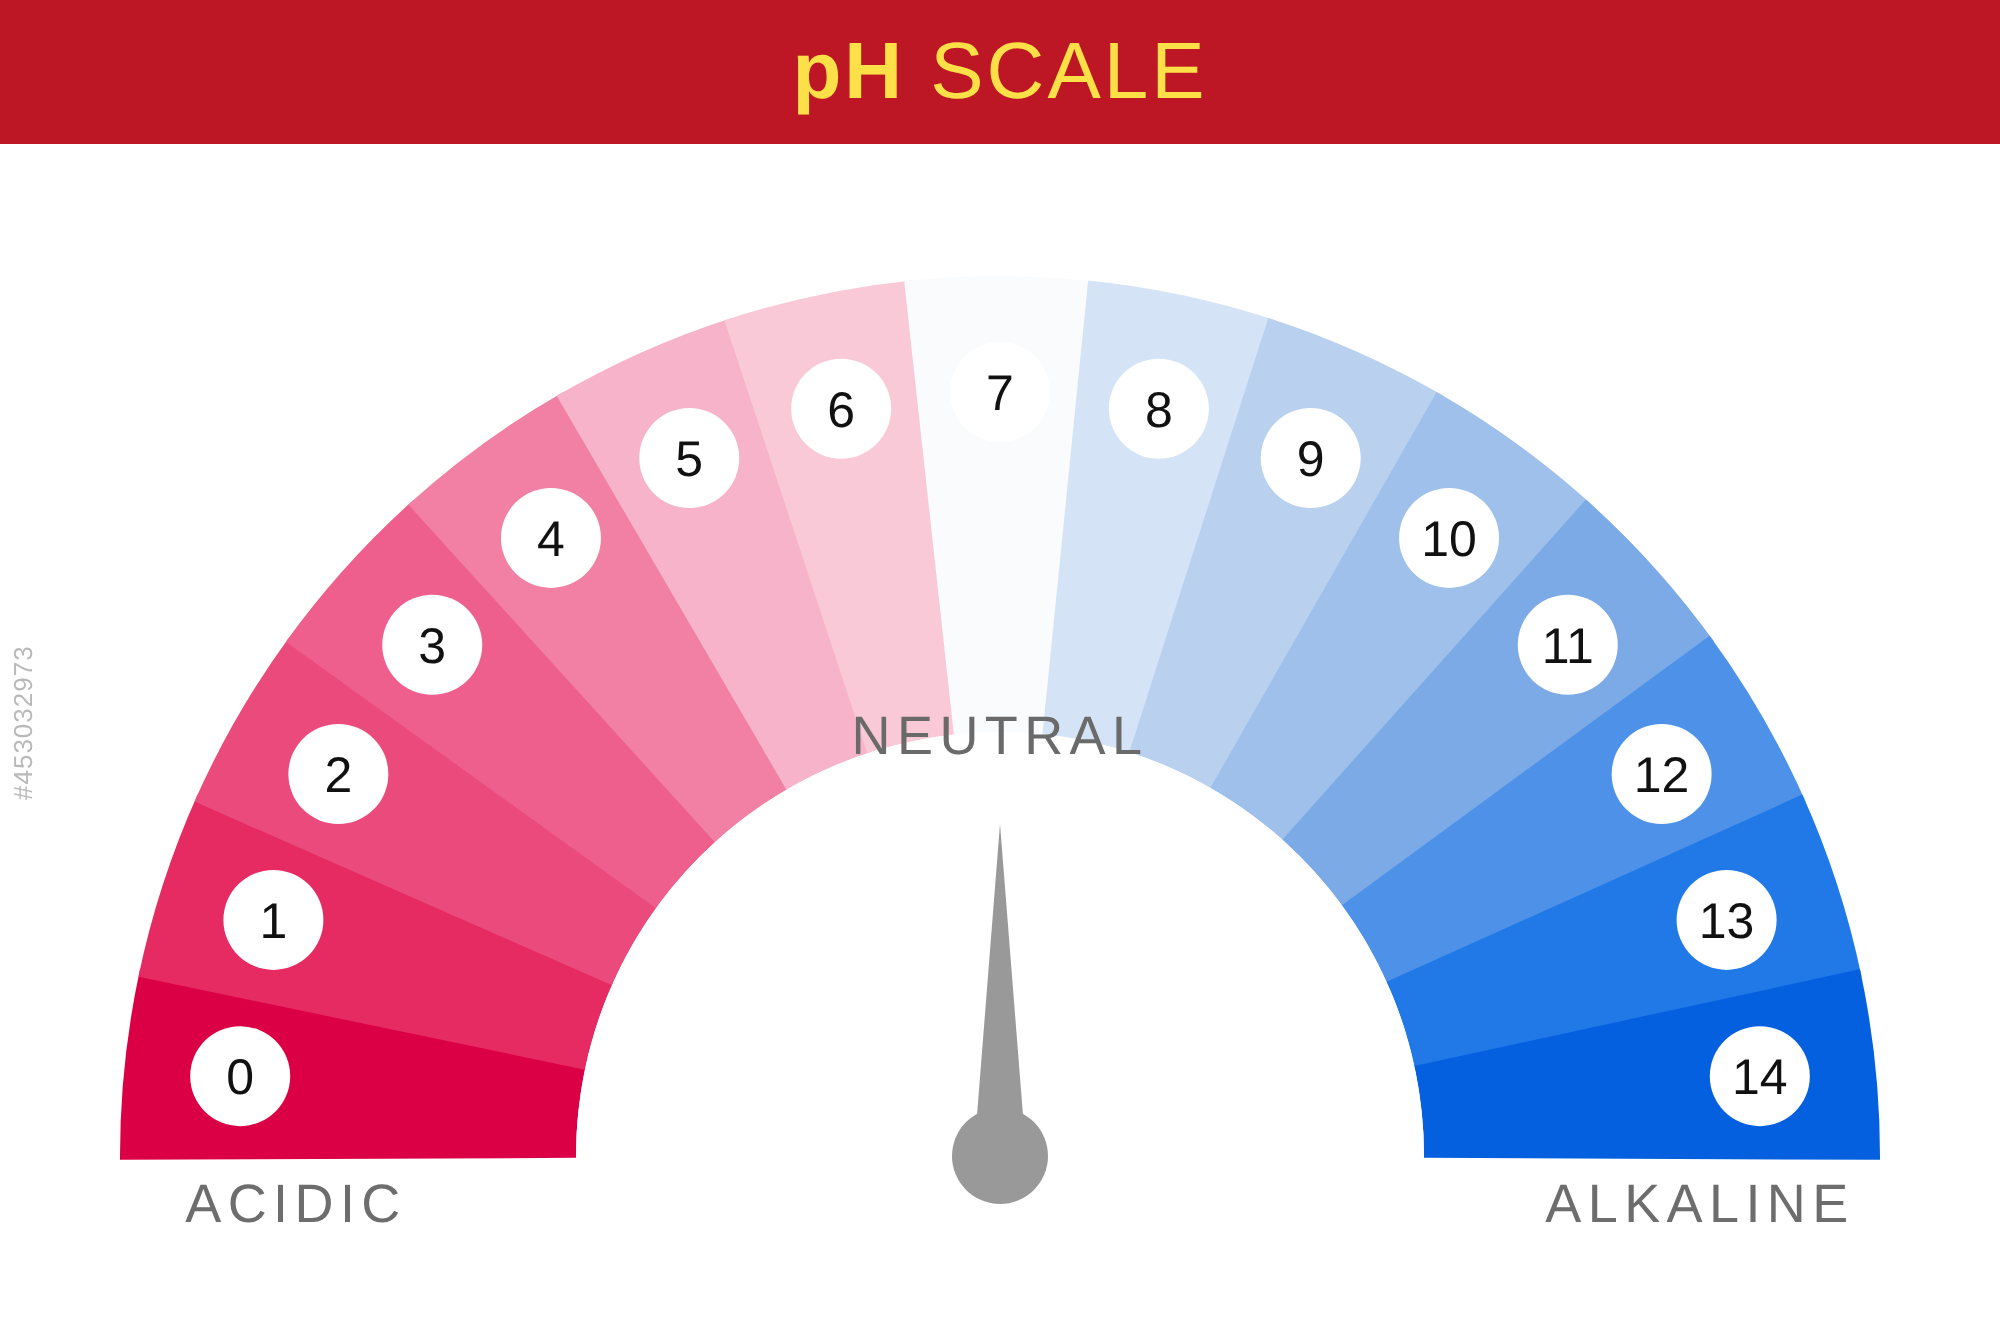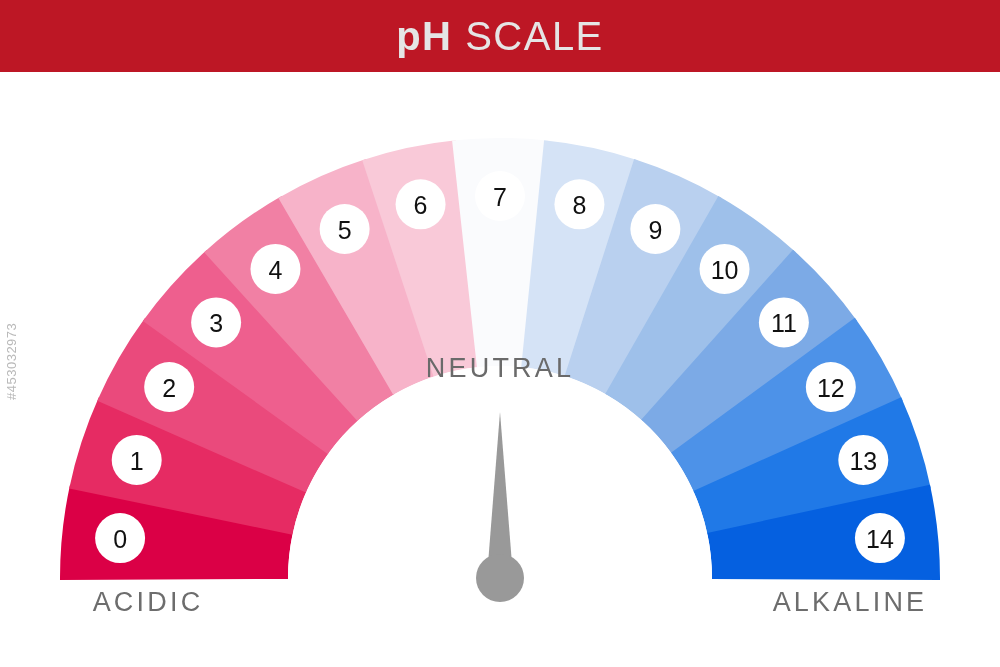--- a/index.html
+++ b/index.html
@@ -84,21 +84,21 @@
     font-size: 13px;
     color: #b9b9b9;
     letter-spacing: 0.5px;
     white-space: nowrap;
   }
 </style>
 </head>
 <body>
 
 <div id="banner" style="background: rgb(189, 23, 37);">
-  <div id="banner-title" style="color: #e5e5e5;"><span class="ph">pH</span><span> SCALE</span></div>
+  <div id="banner-title" style="color: #fde047;"><span class="ph">pH</span><span> SCALE</span></div>
 </div>
 
 <div id="gauge-wrap">
   <svg id="gauge-svg" viewBox="0 0 1000 595">
     <g id="segments">
         <path d="M 60.00418848287683 507.9198560852884 A 440 440 0 0 1 70.0183131564213 412.6418242511637 L 292.8270054299121 461.0183335028334 A 212 212 0 0 0 288.0020180872043 506.9250215683662 Z" fill="#db0046"></path>
         <path d="M 69.21999210678308 416.3976294983219 A 440 440 0 0 1 98.82470082608097 325.2837048500701 L 306.70644676165716 418.92760324594286 A 212 212 0 0 0 292.44235983326826 462.8279487582824 Z" fill="#e62b63"></path>
         <path d="M 97.26294918744321 328.7914564621557 A 440 440 0 0 1 145.16437412230766 245.82375472002377 L 329.0337438952937 380.64235454692056 A 212 212 0 0 0 305.9539664266772 420.61770174994774 Z" fill="#ea4a7c"></path>
         <path d="M 142.9074479353945 248.93014711952895 A 440 440 0 0 1 207.01206695963288 177.73475497285222 L 358.83308680782307 347.83583648691973 A 212 212 0 0 0 327.9463158234173 382.13907088486394 Z" fill="#ee5f8e"></path>
         <path d="M 204.15860472874607 180.30402390579388 A 440 440 0 0 1 281.66473838290847 123.99252162477734 L 394.8021012208559 321.9418513283018 A 212 212 0 0 0 357.45823682385037 349.0737569727916 Z" fill="#f180a4"></path>

